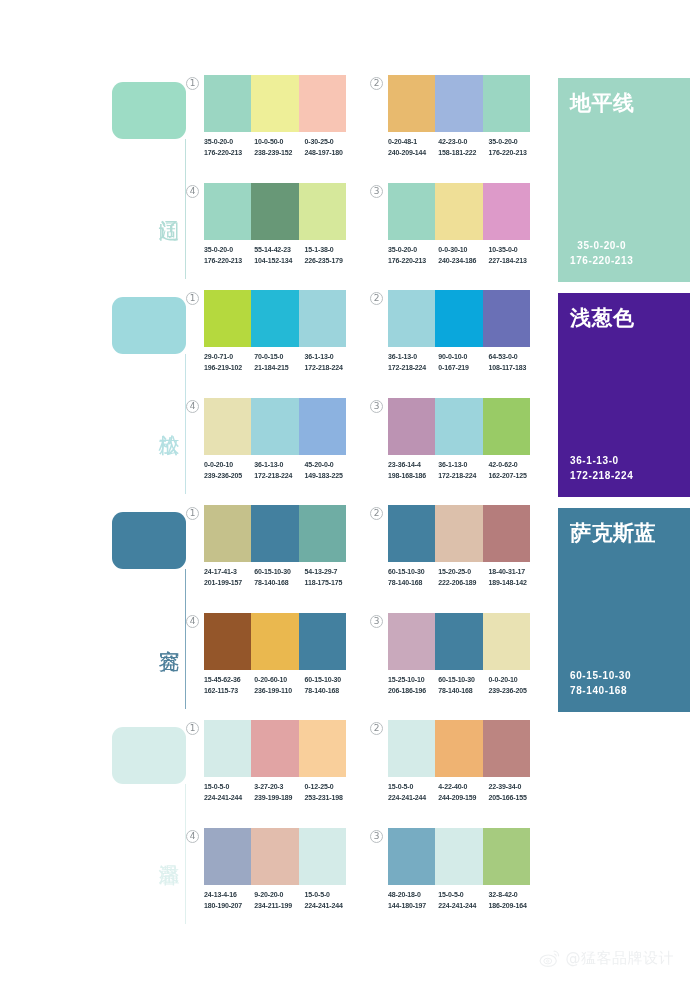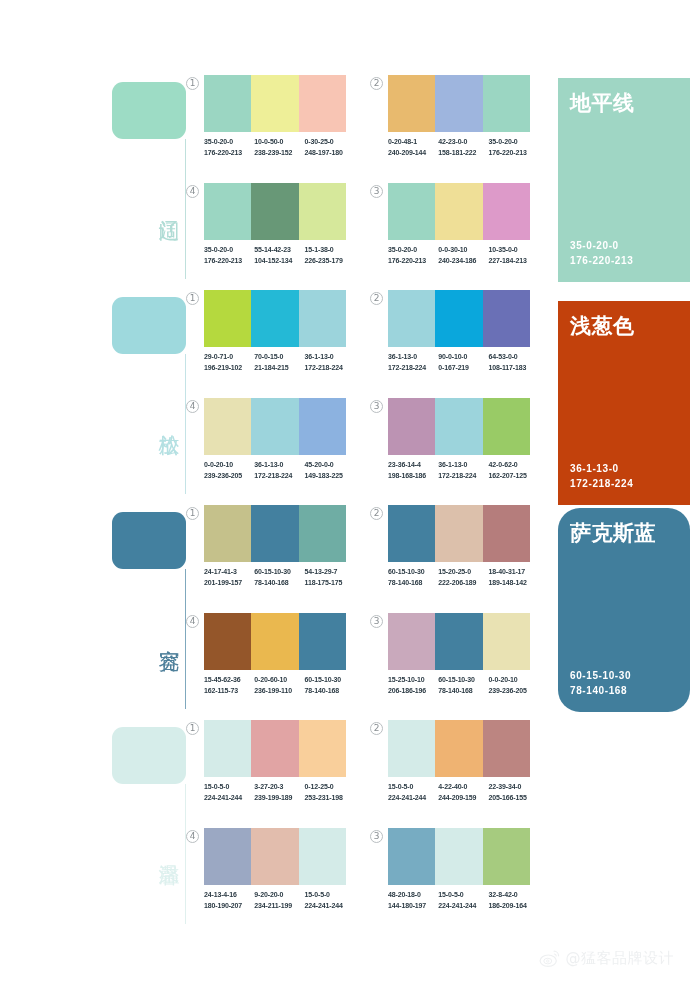--- a/index.html
+++ b/index.html
@@ -267,21 +267,21 @@
           <div>
             <div class="c-cmyk">0-0-30-10</div>
             <div class="c-rgb">240-234-186</div>
           </div>
           <div>
             <div class="c-cmyk">10-35-0-0</div>
             <div class="c-rgb">227-184-213</div>
           </div>
         </div>
       </div>
-      <div class="bigcard" style="background: rgb(159, 214, 196);">
+      <div class="bigcard" style="background: rgb(159, 214, 196); text-align: center;">
         <div class="bc-name">地平线</div>
         <div class="bc-codes">
           <div>35-0-20-0</div>
           <div>176-220-213</div>
         </div>
       </div>
     </div>
     <div class="section" style="top: 290px;">
       <div class="chip-wrap">
         <div class="chip" style="background: rgb(158, 217, 221);"></div>
@@ -369,21 +369,21 @@
           <div>
             <div class="c-cmyk">36-1-13-0</div>
             <div class="c-rgb">172-218-224</div>
           </div>
           <div>
             <div class="c-cmyk">42-0-62-0</div>
             <div class="c-rgb">162-207-125</div>
           </div>
         </div>
       </div>
-      <div class="bigcard" style="background: #c2410c; margin-top: 8px;">
+      <div class="bigcard" style="background: #4c1d95;">
         <div class="bc-name">浅葱色</div>
         <div class="bc-codes">
           <div>36-1-13-0</div>
           <div>172-218-224</div>
         </div>
       </div>
     </div>
     <div class="section" style="top: 505px;">
       <div class="chip-wrap">
         <div class="chip" style="background: rgb(67, 128, 159);"></div>
@@ -471,21 +471,21 @@
           <div>
             <div class="c-cmyk">60-15-10-30</div>
             <div class="c-rgb">78-140-168</div>
           </div>
           <div>
             <div class="c-cmyk">0-0-20-10</div>
             <div class="c-rgb">239-236-205</div>
           </div>
         </div>
       </div>
-      <div class="bigcard" style="background: rgb(65, 126, 156); border-radius: 22px;">
+      <div class="bigcard" style="background: rgb(65, 126, 156);">
         <div class="bc-name">萨克斯蓝</div>
         <div class="bc-codes">
           <div>60-15-10-30</div>
           <div>78-140-168</div>
         </div>
       </div>
     </div>
     <div class="section" style="top: 720px;">
       <div class="chip-wrap">
         <div class="chip" style="background: rgb(214, 237, 234);"></div>

